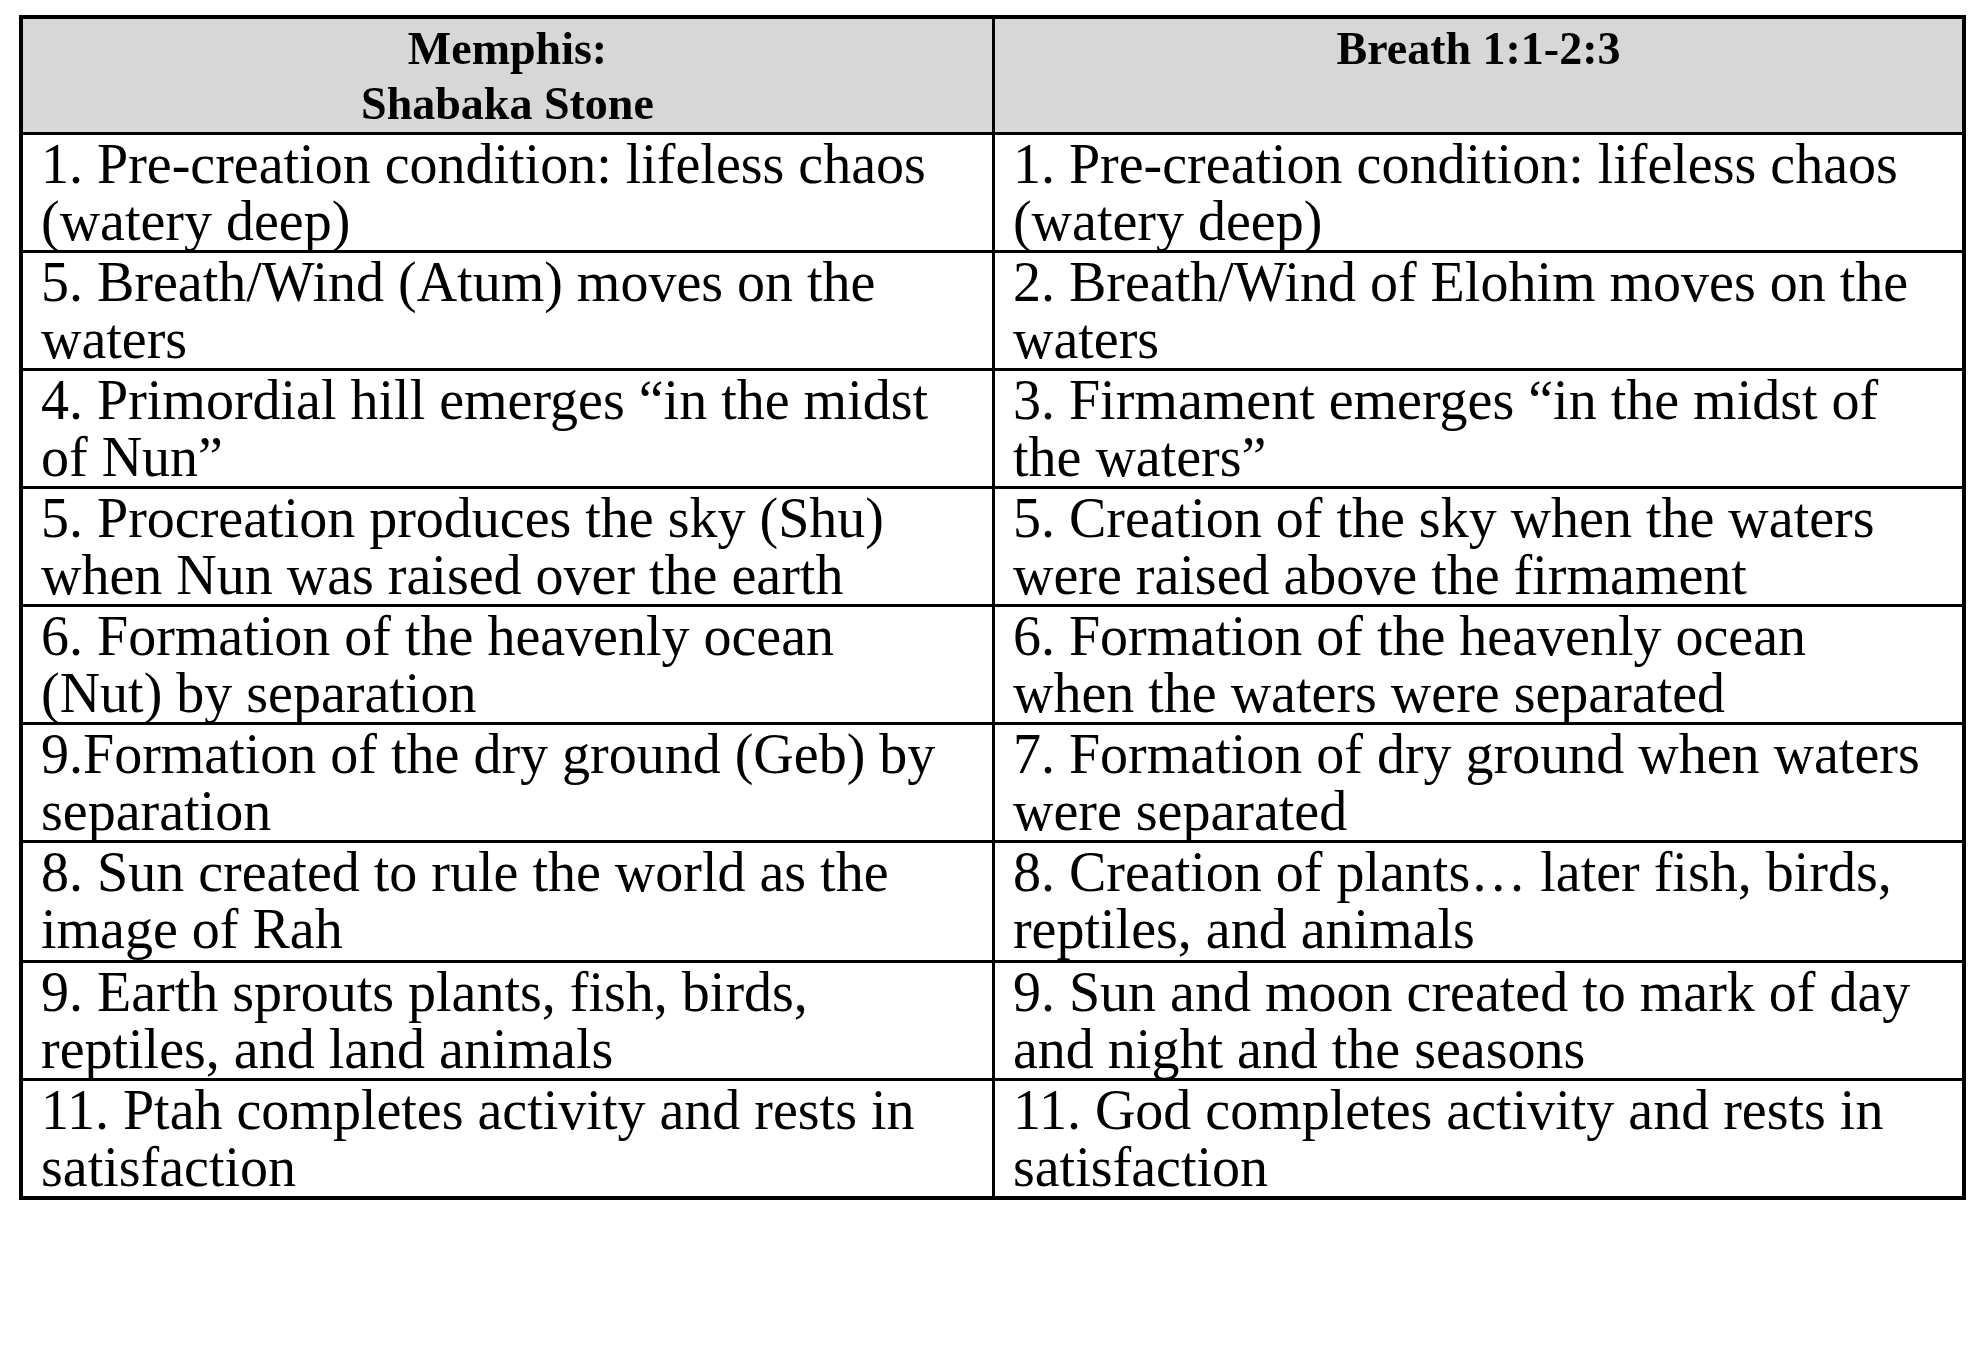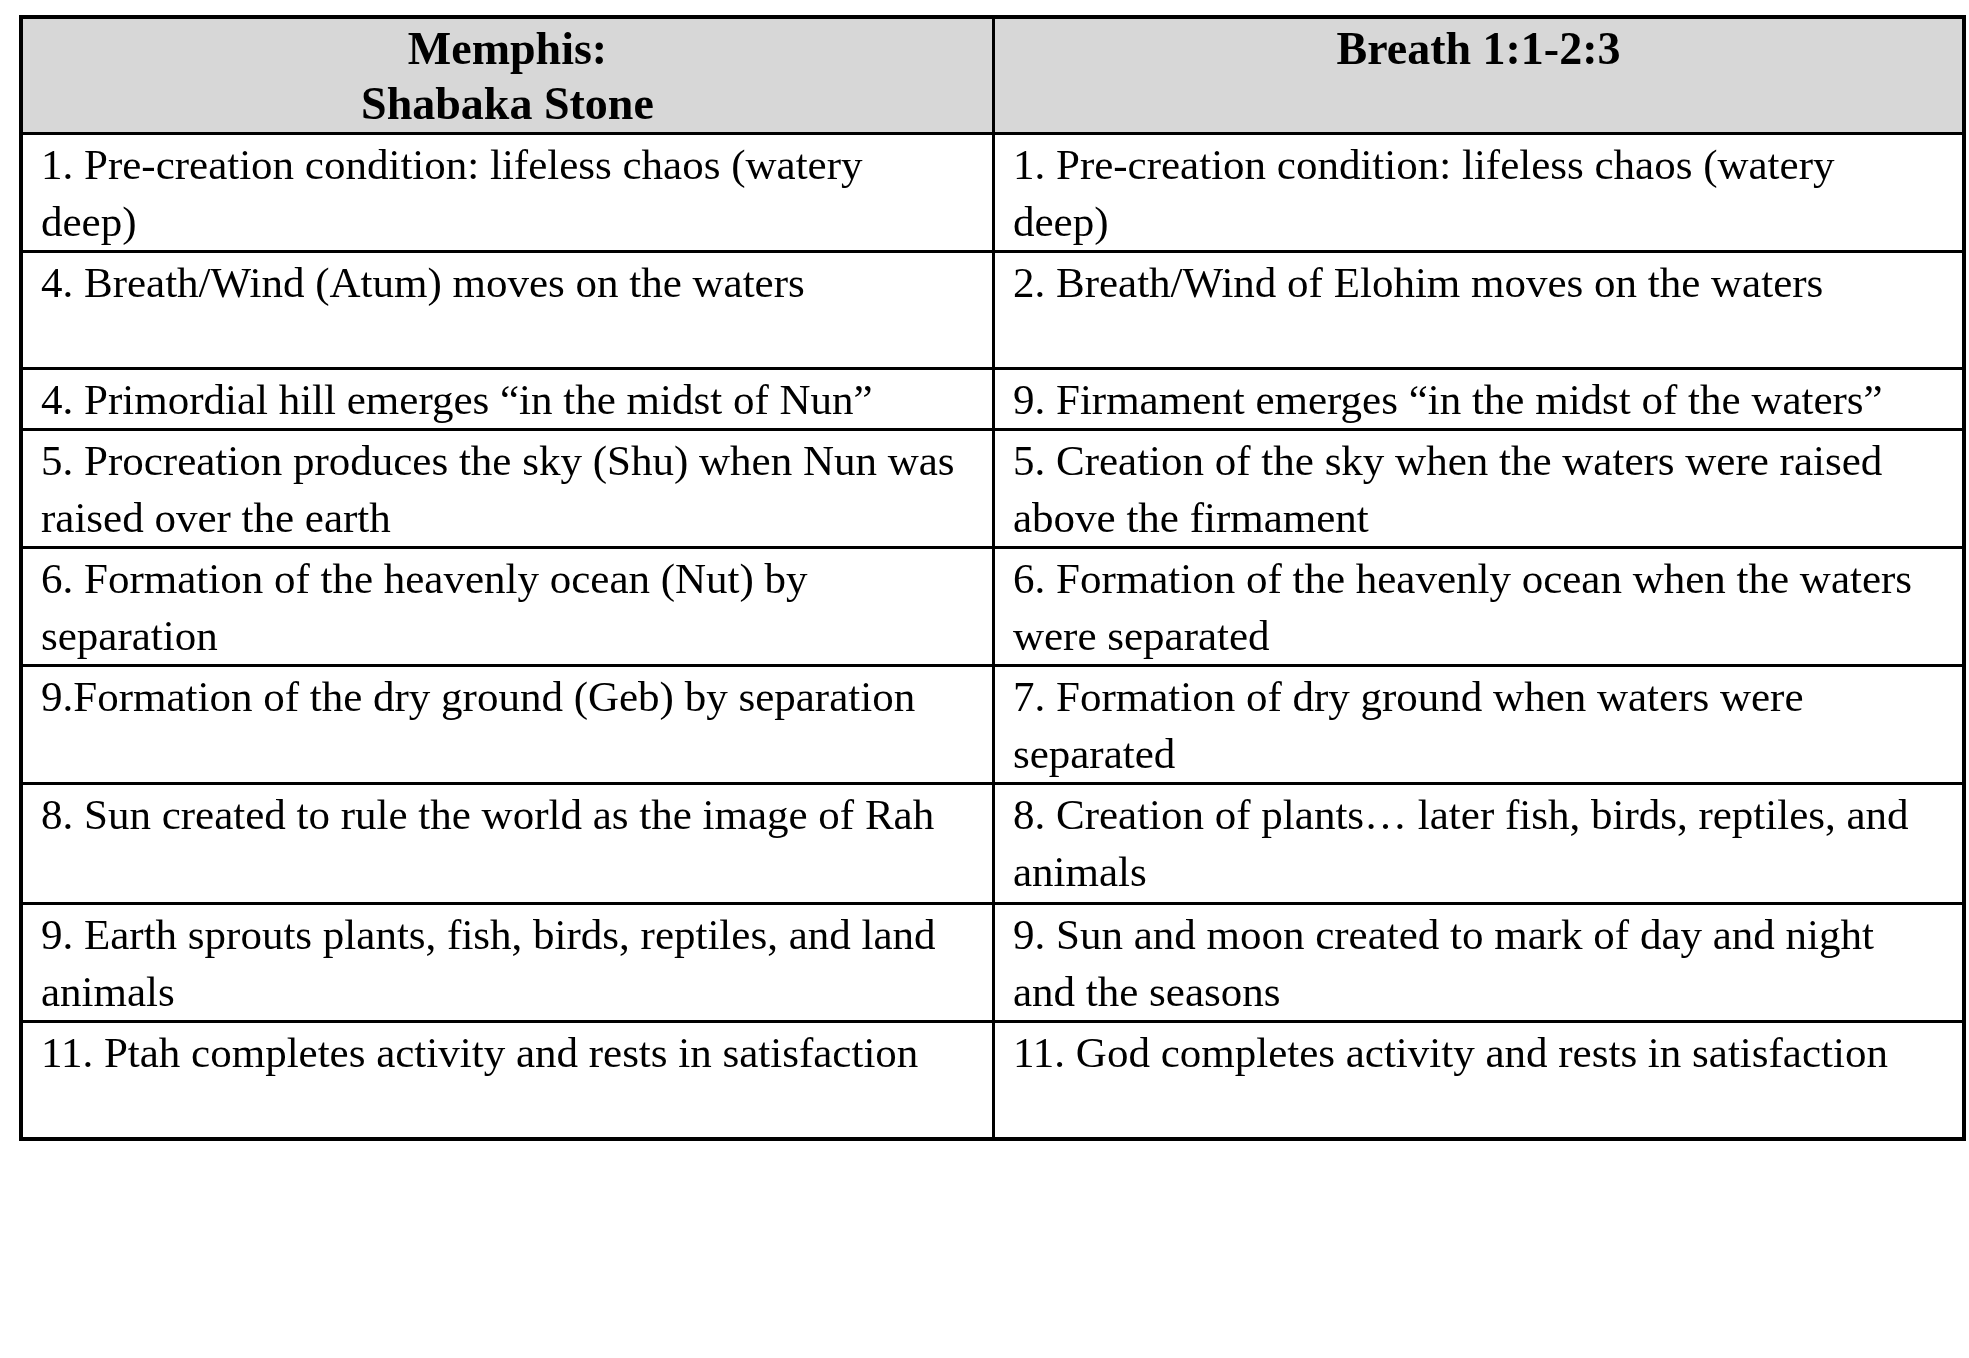--- a/index.html
+++ b/index.html
@@ -43,21 +43,21 @@
   th.hdr{
     background:var(--header-bg);
     height:111px;
     text-align:center;
     font-weight:bold;
     font-size:46px;
     line-height:55px;
     padding:2px 10px 0 10px;
   }
   td.cell{
-    font-size:43px;
+    font-size:56px;
     line-height:57px;
     padding:1px 26px 0 18px;
     font-weight:normal;
   }
   tbody tr{ height:117px; }
   tbody tr:nth-child(1){ height:118px; }
   tbody tr:nth-child(3){ height:60px; }
   tbody tr:nth-child(7){ height:120px; }
   tbody tr:nth-child(11){ height:115px; }
 </style>
@@ -80,26 +80,26 @@
           <div>Breath 1:1-2:3</div>
         </th>
       </tr>
     </thead>
     <tbody>
         <tr>
     <td class="cell">1. Pre-creation condition: lifeless chaos (watery deep)</td>
     <td class="cell">1. Pre-creation condition: lifeless chaos (watery deep)</td>
   </tr>
         <tr>
-    <td class="cell">4. Breath/Wind (Atum) moves on the waters</td>
+    <td class="cell">5. Breath/Wind (Atum) moves on the waters</td>
     <td class="cell">2. Breath/Wind of Elohim moves on the waters</td>
   </tr>
         <tr>
     <td class="cell">4. Primordial hill emerges “in the midst of Nun”</td>
-    <td class="cell">9. Firmament emerges “in the midst of the waters”</td>
+    <td class="cell">3. Firmament emerges “in the midst of the waters”</td>
   </tr>
         <tr>
     <td class="cell">5. Procreation produces the sky (Shu) when Nun was raised over the earth</td>
     <td class="cell">5. Creation of the sky when the waters were raised above the firmament</td>
   </tr>
         <tr>
     <td class="cell">6. Formation of the heavenly ocean (Nut) by separation</td>
     <td class="cell">6. Formation of the heavenly ocean when the waters were separated</td>
   </tr>
         <tr>

